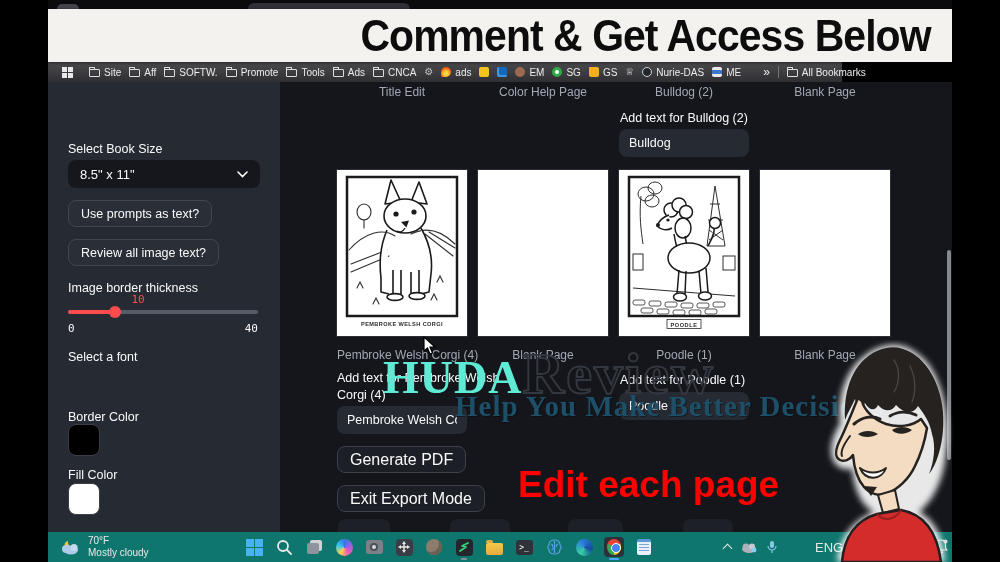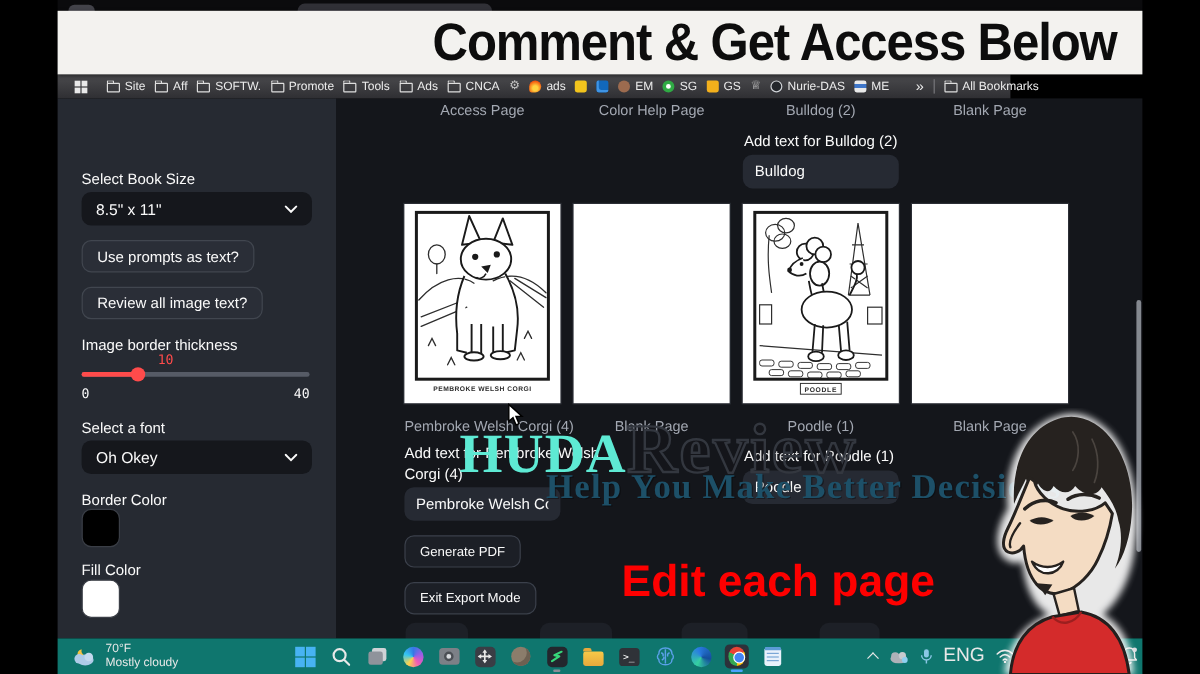--- a/index.html
+++ b/index.html
@@ -60,21 +60,21 @@
   .slider-min { position:absolute; left:20px; top:240px; font-size:11px; color:#fafafa; }
   .slider-max { position:absolute; left:180px; top:240px; width:30px; text-align:right; font-size:11px; color:#fafafa; }
 
   .swatch { position:absolute; left:20px; width:32px; height:32px; border-radius:8px; border:1px solid #3a3e46; cursor:pointer; }
 
   .pg-label { position:absolute; width:130px; text-align:center; font-size:12px; color:#a3a8b2; white-space:nowrap; }
   .field-label { position:absolute; font-size:12.5px; color:#fafafa; line-height:17px; }
   .txt-input { position:absolute; width:130px; height:28px; background:#262a33; border:none; border-radius:8px;
                color:#fafafa; font-size:12.5px; padding:0 10px; font-family:"Liberation Sans",sans-serif; }
   .ct-btn { position:absolute; height:27px; background:#1c1f26; border:1px solid #3b404b; border-radius:8px;
-            color:#fafafa; font-size:11px; display:flex; align-items:center; padding:0 12px; cursor:pointer; white-space:nowrap; }
+            color:#fafafa; font-size:16px; display:flex; align-items:center; padding:0 12px; cursor:pointer; white-space:nowrap; }
 
   .card { position:absolute; top:88px; width:130px; height:166px; background:#fff; box-shadow:0 0 0 1px #2b2e35; }
   .ghost { position:absolute; top:437px; height:13px; background:#1d2027; border-radius:8px 8px 0 0; }
 
   .scroll-thumb { position:absolute; left:947px; top:250px; width:4px; height:210px; background:#84888f; border-radius:2px; z-index:18; }
 
   
   .watermark { position:absolute; left:383px; top:340px; z-index:15; white-space:nowrap; pointer-events:none;
                font-family:"Liberation Serif", serif; font-weight:700; }
   .wm-bold { font-size:46px; color:#5eead4; letter-spacing:1px; }
@@ -114,21 +114,21 @@
   .chrome::before { content:""; position:absolute; left:4px; top:4px; width:8px; height:8px; border-radius:50%;
                     background:#4285f4; border:1.5px solid #fff; }
   .chrome-bar { position:absolute; bottom:-3px; left:5px; width:10px; height:2px; background:#4aa3ff; border-radius:1px; }
   .notepad { width:14px; height:16px; background:#e8f1fb; border-radius:2px; border-top:3px solid #5b9bd5;
              display:flex; flex-direction:column; gap:2px; padding:2px; }
   .notepad i { height:1px; background:#7aa7d6; }
 
   .tray { position:absolute; left:676px; top:0; height:30px; display:flex; align-items:center; gap:9px; color:#e8e8e8; }
   .chev-up { width:7px; height:7px; border-top:1.6px solid #e8e8e8; border-right:1.6px solid #e8e8e8;
              transform:rotate(-45deg); margin-top:3px; }
-  .lang { font-size:16px; }
+  .lang { font-size:13px;margin-left:29px; }
   .clock { position:absolute; left:824px; top:3px; width:56px; text-align:right; font-size:10.5px; line-height:12px; color:#eee; cursor:pointer; }
   .bell { position:absolute; left:886px; top:7px; cursor:pointer; }
 </style>
 </head>
 <body>
 
 <div class="stage">
 
   <div class="tabstrip">
     <div class="tab-small"></div>
@@ -233,35 +233,29 @@
     <div class="sb-label" style="top:199px">Image border thickness</div>
     <div class="slider-value mono">10</div>
     <div class="slider-track">
       <div class="slider-fill"></div>
       <div class="slider-thumb"></div>
     </div>
     <div class="slider-min mono">0</div>
     <div class="slider-max mono">40</div>
 
     <div class="sb-label" style="top:268px">Select a font</div>
-    <div class="sb-select" style="top:285px">
-      <span>Oh Okey</span>
-      <svg width="11" height="7" viewBox="0 0 11 7">
-          <polyline points="1,1 5.5,5.5 10,1" fill="none" stroke="#fafafa" stroke-width="1.6" stroke-linecap="round"></polyline>
-        </svg>
-    </div>
 
     <div class="sb-label" style="top:328px">Border Color</div>
     <div class="swatch" style="top:342px; background:#000;"></div>
     <div class="sb-label" style="top:386px">Fill Color</div>
     <div class="swatch" style="top:401px; background:#fff;"></div>
   </div>
 
   <div class="content">
-    <div class="pg-label" style="left:57px;  top:3px">Access Page</div>
+    <div class="pg-label" style="left:57px;  top:3px">Title Edit</div>
     <div class="pg-label" style="left:198px; top:3px">Color Help Page</div>
     <div class="pg-label" style="left:339px; top:3px">Bulldog (2)</div>
     <div class="pg-label" style="left:480px; top:3px">Blank Page</div>
 
     <div class="field-label" style="left:340px; top:28px">Add text for Bulldog (2)</div>
     <input class="txt-input" style="left: 339px; top: 47px;" readonly="" value="Bulldog">
 
     <div class="card" style="left:57px">
       <svg width="130" height="166" viewBox="0 0 130 166">
         <rect x="10" y="7" width="110" height="139" fill="none" stroke="#1a1a1a" stroke-width="2.5"></rect>

